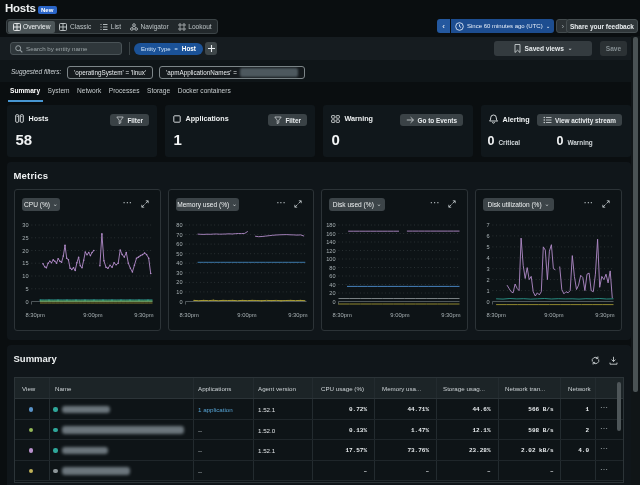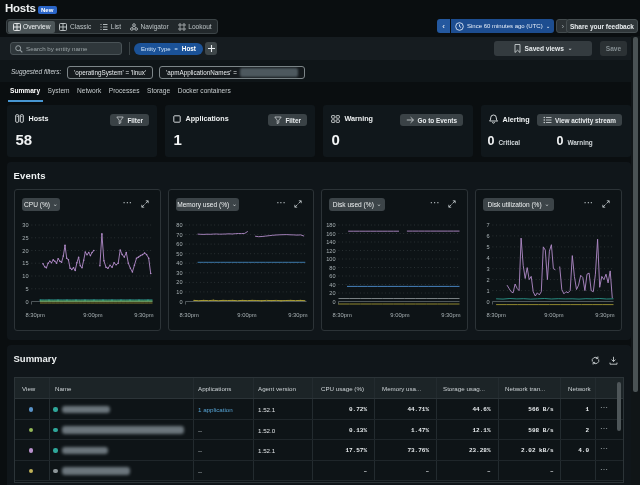--- a/index.html
+++ b/index.html
@@ -244,21 +244,21 @@
     <div class="sc-duo">
       <span class="n">0</span>
       <span class="l">Critical</span>
     </div>
     <div class="sc-duo" style="left:76px">
       <span class="n">0</span>
       <span class="l">Warning</span>
     </div>
   </div>
   <div id="mpanel">
-    <h2>Events</h2>
+    <h2>Metrics</h2>
   </div>
 
   <div class="chartcard" style="left:14px">
     <svg width="146.5" height="142" viewBox="0 0 146.5 142" style="position:absolute;left:0;top:0">
       <line x1="16.5" y1="111.5" x2="137.5" y2="111.5" stroke="#575f62" stroke-width="0.9"></line>
       <text x="13.5" y="113.5" text-anchor="end" font-size="5.6" fill="#a9b2b5">0</text>
       <line x1="16.5" y1="98.8" x2="137.5" y2="98.8" stroke="#3a4144" stroke-width="0.8" stroke-dasharray="0.8 2.8"></line>
       <text x="13.5" y="100.8" text-anchor="end" font-size="5.6" fill="#a9b2b5">5</text>
       <line x1="16.5" y1="86.0" x2="137.5" y2="86.0" stroke="#3a4144" stroke-width="0.8" stroke-dasharray="0.8 2.8"></line>
       <text x="13.5" y="88.0" text-anchor="end" font-size="5.6" fill="#a9b2b5">10</text>

